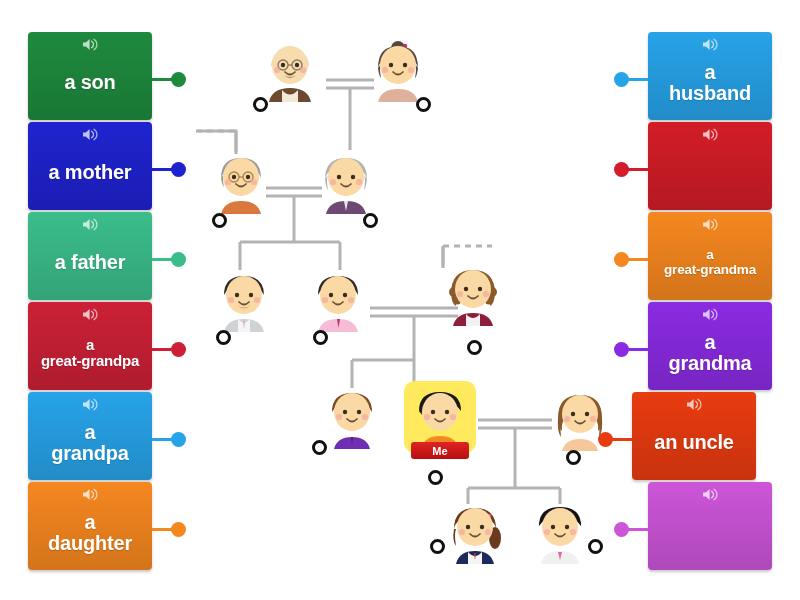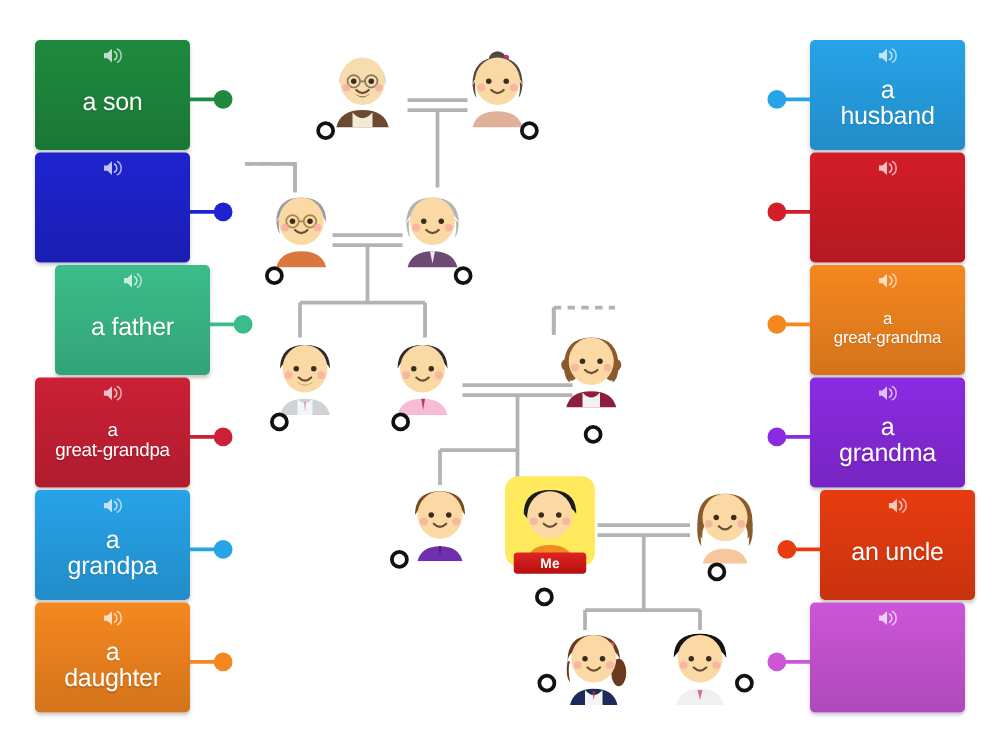--- a/index.html
+++ b/index.html
@@ -24,21 +24,21 @@
     cursor: pointer;
     user-select: none;
   }
   .card .spk { opacity: 0.72; line-height: 1; margin-bottom: 2px; }
   .card .spk svg { display: block; }
   .card .ctext {
     flex: 1;
     display: flex; align-items: center; justify-content: center;
     width: 100%;
     padding: 0 4px 8px 4px;
-    font-weight: normal;
+    font-weight: bold;
     font-size: 20px;
     line-height: 1.04;
     text-align: center;
     letter-spacing: -0.2px;
     text-shadow: 0 1px 1px rgba(0,0,0,0.16);
   }
   .card.small .ctext { font-size: 15px; }
   .card.xsmall .ctext { font-size: 13.5px; }
 
   
@@ -158,26 +158,27 @@
         </div>
       </div>
       <div class="card" style="top: 122px; left: 28px; background: linear-gradient(rgb(31, 35, 207) 0%, rgb(27, 30, 178) 100%);">
         <span class="spk">
           <svg width="15" height="13" viewBox="0 0 15 13" fill="#ffffff">
             <path d="M0 4.4h2.9L6.6 1v11L2.9 8.6H0z"></path>
             <path d="M8.6 3.2c1.2.7 1.9 1.9 1.9 3.3s-.7 2.6-1.9 3.3" stroke="#ffffff" stroke-width="1.25" fill="none" stroke-linecap="round"></path>
             <path d="M10.9 1.2c1.9 1 3 2.9 3 5.3s-1.1 4.3-3 5.3" stroke="#ffffff" stroke-width="1.25" fill="none" stroke-linecap="round" opacity=".85"></path>
           </svg>
         </span>
+        <div class="ctext">a mother</div>
         <div class="knob-wrap left">
           <div class="knob-line" style="background: rgb(31, 35, 207);"></div>
           <div class="knob" style="background: rgb(31, 35, 207);"></div>
         </div>
       </div>
-      <div class="card" style="top: 212px; left: 44px; background: linear-gradient(rgb(59, 189, 139) 0%, rgb(51, 163, 120) 100%);">
+      <div class="card" style="top: 212px; left: 28px; background: linear-gradient(rgb(59, 189, 139) 0%, rgb(51, 163, 120) 100%);">
         <span class="spk">
           <svg width="15" height="13" viewBox="0 0 15 13" fill="#ffffff">
             <path d="M0 4.4h2.9L6.6 1v11L2.9 8.6H0z"></path>
             <path d="M8.6 3.2c1.2.7 1.9 1.9 1.9 3.3s-.7 2.6-1.9 3.3" stroke="#ffffff" stroke-width="1.25" fill="none" stroke-linecap="round"></path>
             <path d="M10.9 1.2c1.9 1 3 2.9 3 5.3s-1.1 4.3-3 5.3" stroke="#ffffff" stroke-width="1.25" fill="none" stroke-linecap="round" opacity=".85"></path>
           </svg>
         </span>
         <div class="ctext">a father</div>
         <div class="knob-wrap left">
           <div class="knob-line" style="background: rgb(59, 189, 139);"></div>
@@ -277,21 +278,21 @@
             <path d="M8.6 3.2c1.2.7 1.9 1.9 1.9 3.3s-.7 2.6-1.9 3.3" stroke="#ffffff" stroke-width="1.25" fill="none" stroke-linecap="round"></path>
             <path d="M10.9 1.2c1.9 1 3 2.9 3 5.3s-1.1 4.3-3 5.3" stroke="#ffffff" stroke-width="1.25" fill="none" stroke-linecap="round" opacity=".85"></path>
           </svg>
         </span>
         <div class="ctext">a<br>grandma</div>
         <div class="knob-wrap right">
           <div class="knob-line" style="background: rgb(138, 43, 226);"></div>
           <div class="knob" style="background: rgb(138, 43, 226);"></div>
         </div>
       </div>
-      <div class="card" style="top: 392px; right: 20px; background: linear-gradient(rgb(232, 59, 16) 0%, rgb(200, 51, 14) 100%);">
+      <div class="card" style="top: 392px; right: 44px; background: linear-gradient(rgb(232, 59, 16) 0%, rgb(200, 51, 14) 100%);">
         <span class="spk">
           <svg width="15" height="13" viewBox="0 0 15 13" fill="#ffffff">
             <path d="M0 4.4h2.9L6.6 1v11L2.9 8.6H0z"></path>
             <path d="M8.6 3.2c1.2.7 1.9 1.9 1.9 3.3s-.7 2.6-1.9 3.3" stroke="#ffffff" stroke-width="1.25" fill="none" stroke-linecap="round"></path>
             <path d="M10.9 1.2c1.9 1 3 2.9 3 5.3s-1.1 4.3-3 5.3" stroke="#ffffff" stroke-width="1.25" fill="none" stroke-linecap="round" opacity=".85"></path>
           </svg>
         </span>
         <div class="ctext">an uncle</div>
         <div class="knob-wrap right">
           <div class="knob-line" style="background: rgb(232, 59, 16);"></div>

